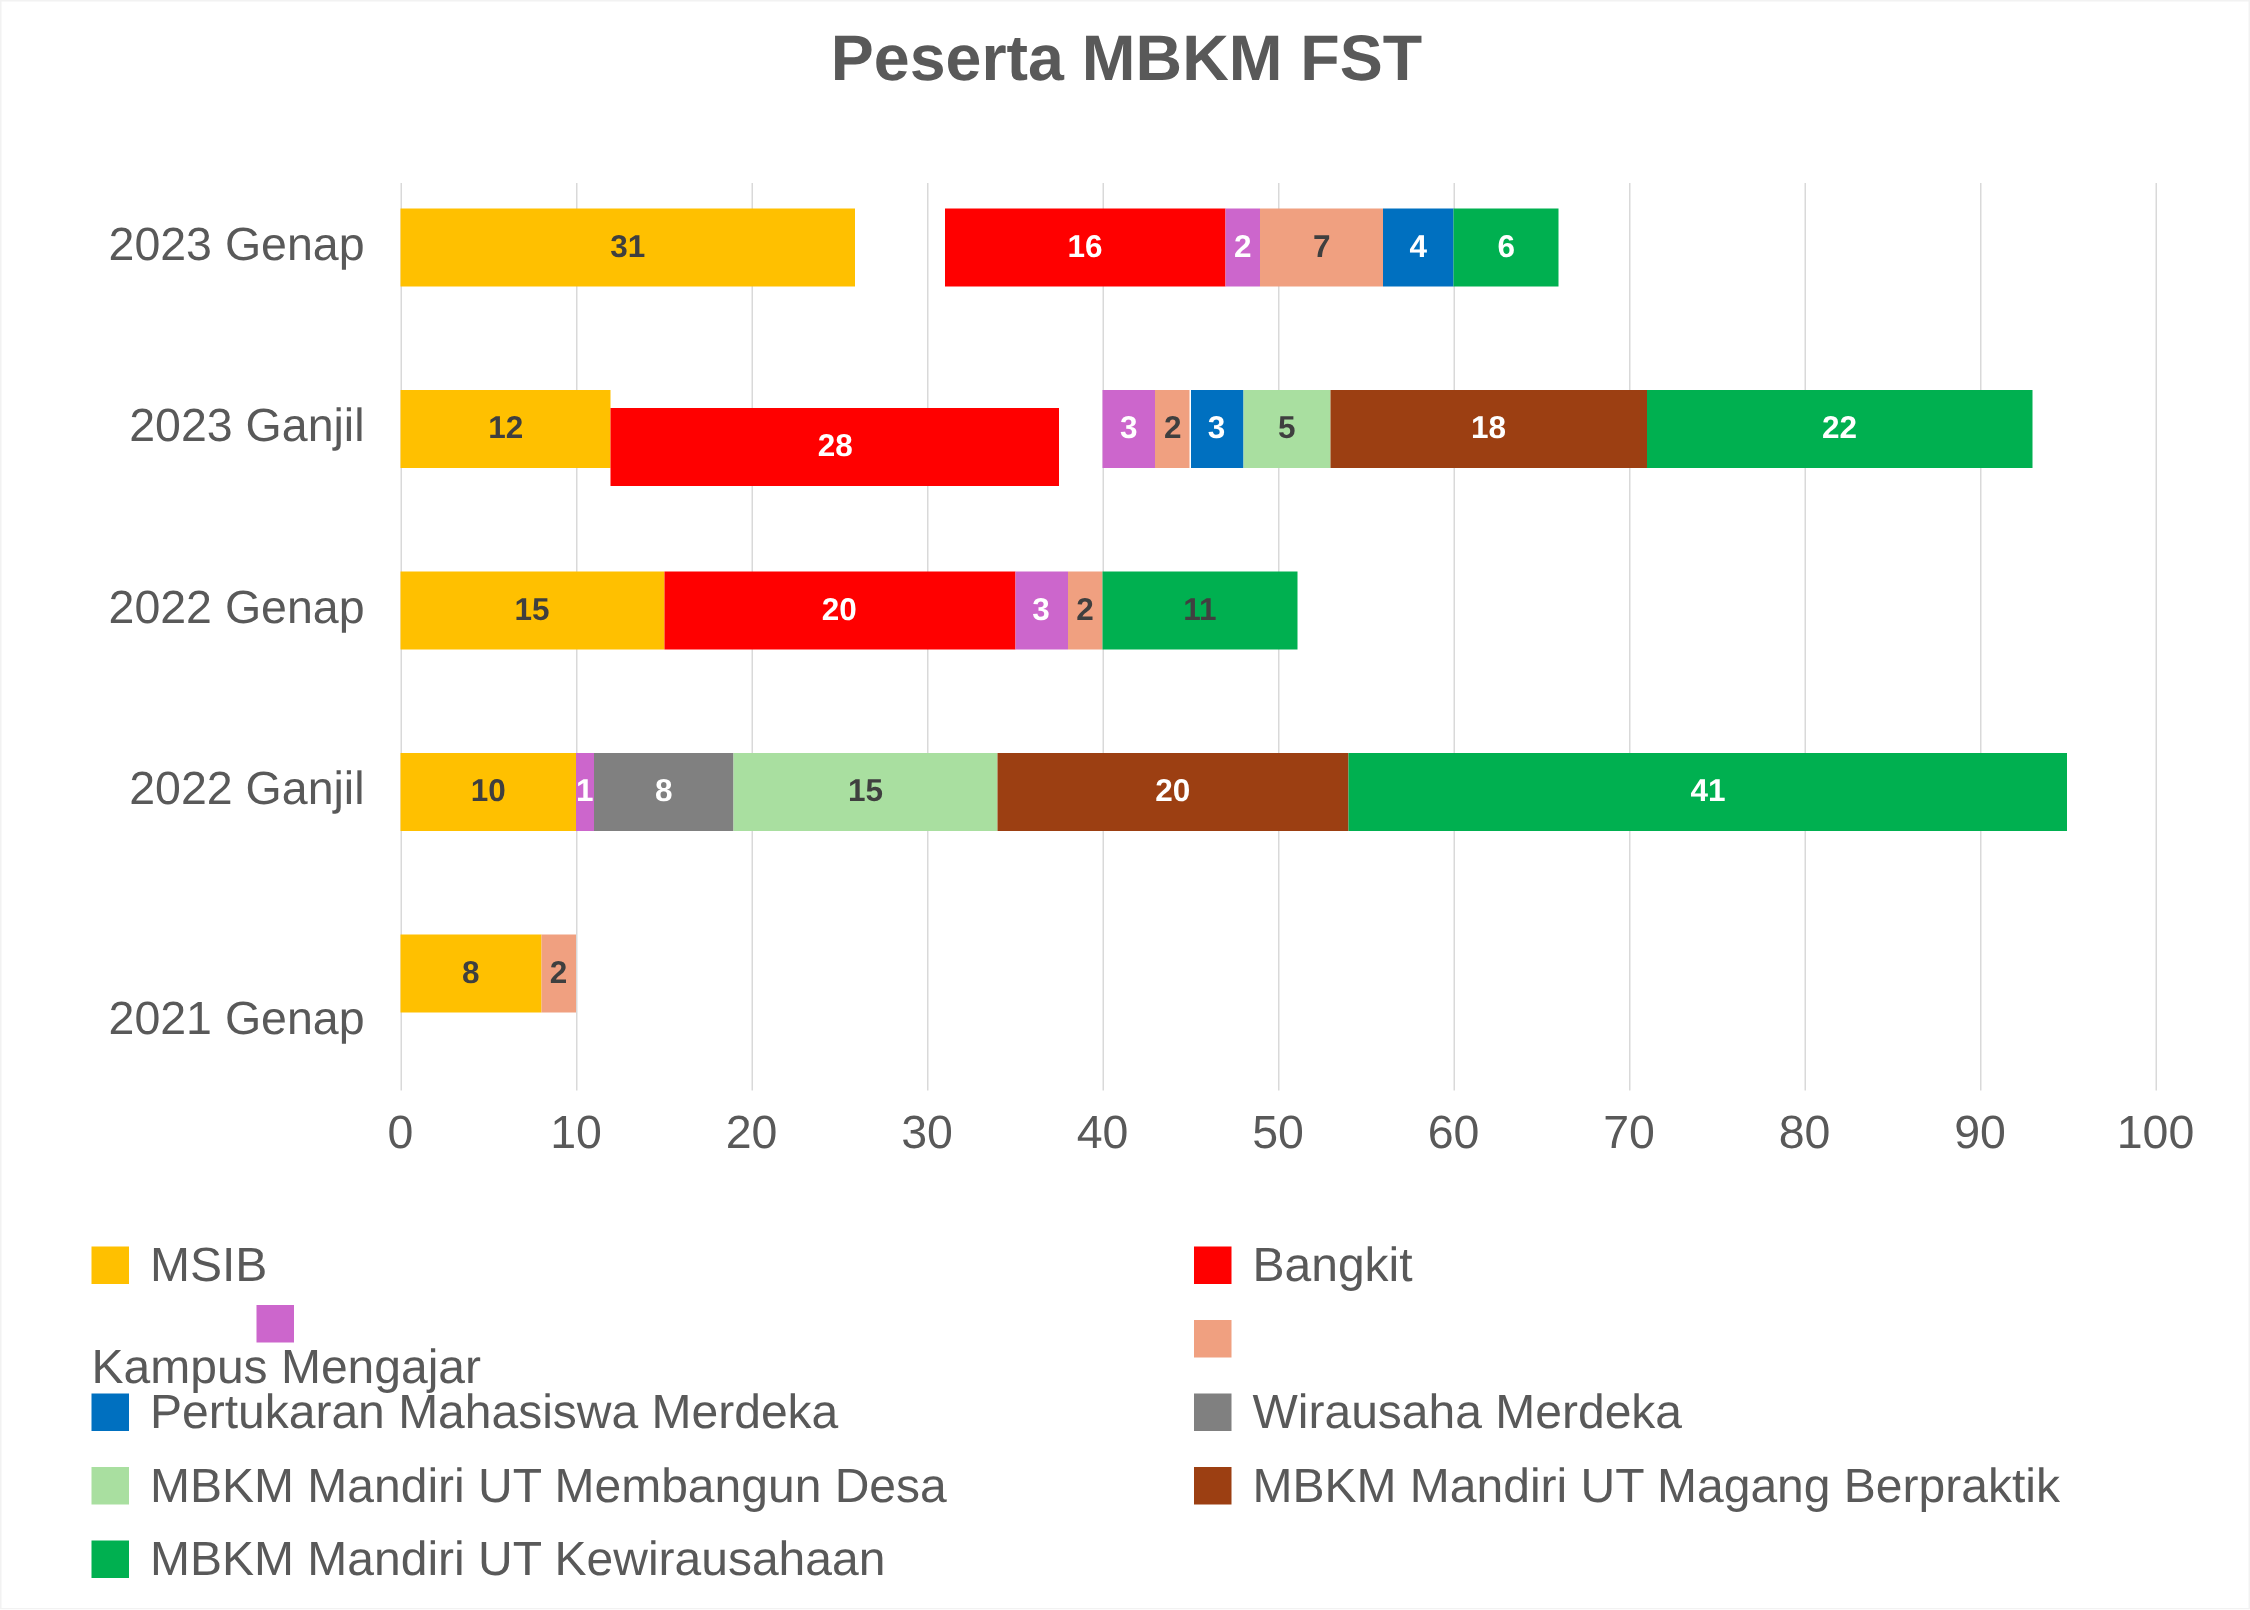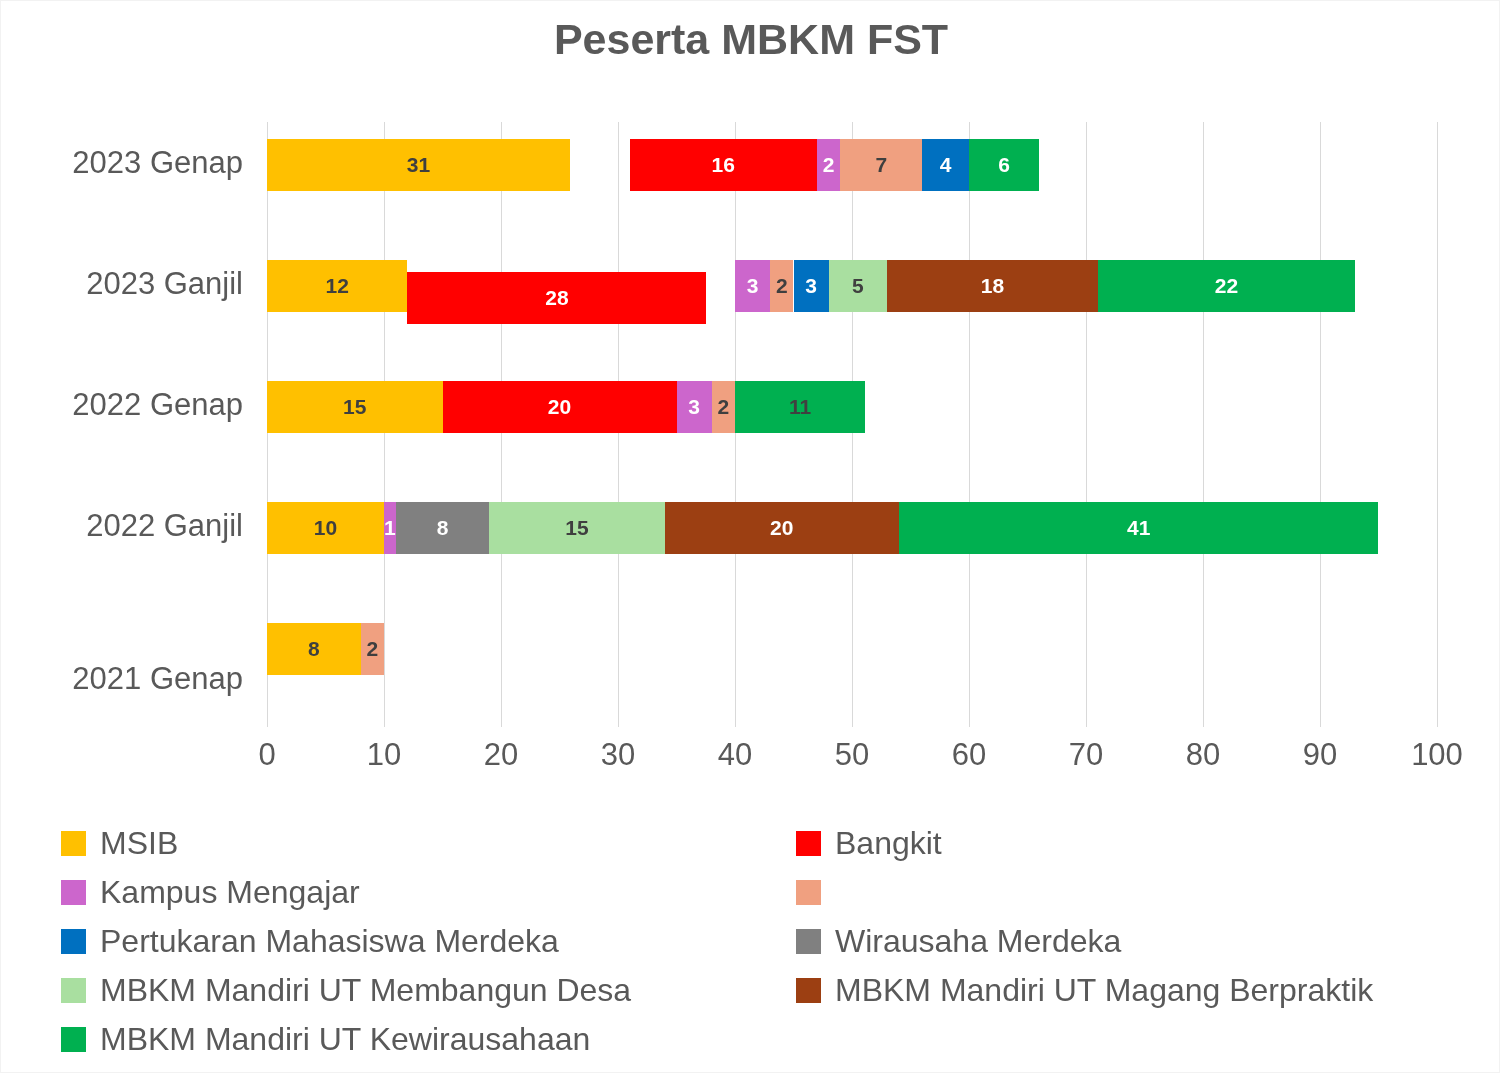--- a/index.html
+++ b/index.html
@@ -265,21 +265,21 @@
 
   <div id="legend">
       <div class="legend-item" style="left: 60px; top: 14px;">
         <span class="legend-swatch" style="background: rgb(255, 192, 0);"></span>
         <span class="legend-label">MSIB</span>
       </div>
       <div class="legend-item" style="left: 795px; top: 14px;">
         <span class="legend-swatch" style="background: rgb(255, 0, 0);"></span>
         <span class="legend-label">Bangkit</span>
       </div>
-      <div class="legend-item" style="left: 60px; top: 63px;">
+      <div class="legend-item" style="left: 60px; top: 63px; flex-direction: column;">
         <span class="legend-swatch" style="background: rgb(204, 102, 204);"></span>
         <span class="legend-label">Kampus Mengajar</span>
       </div>
       <div class="legend-item" style="left: 795px; top: 63px;">
         <span class="legend-swatch" style="background: rgb(240, 160, 128);"></span>
       </div>
       <div class="legend-item" style="left: 60px; top: 112px;">
         <span class="legend-swatch" style="background: rgb(0, 112, 192);"></span>
         <span class="legend-label">Pertukaran Mahasiswa Merdeka</span>
       </div>

